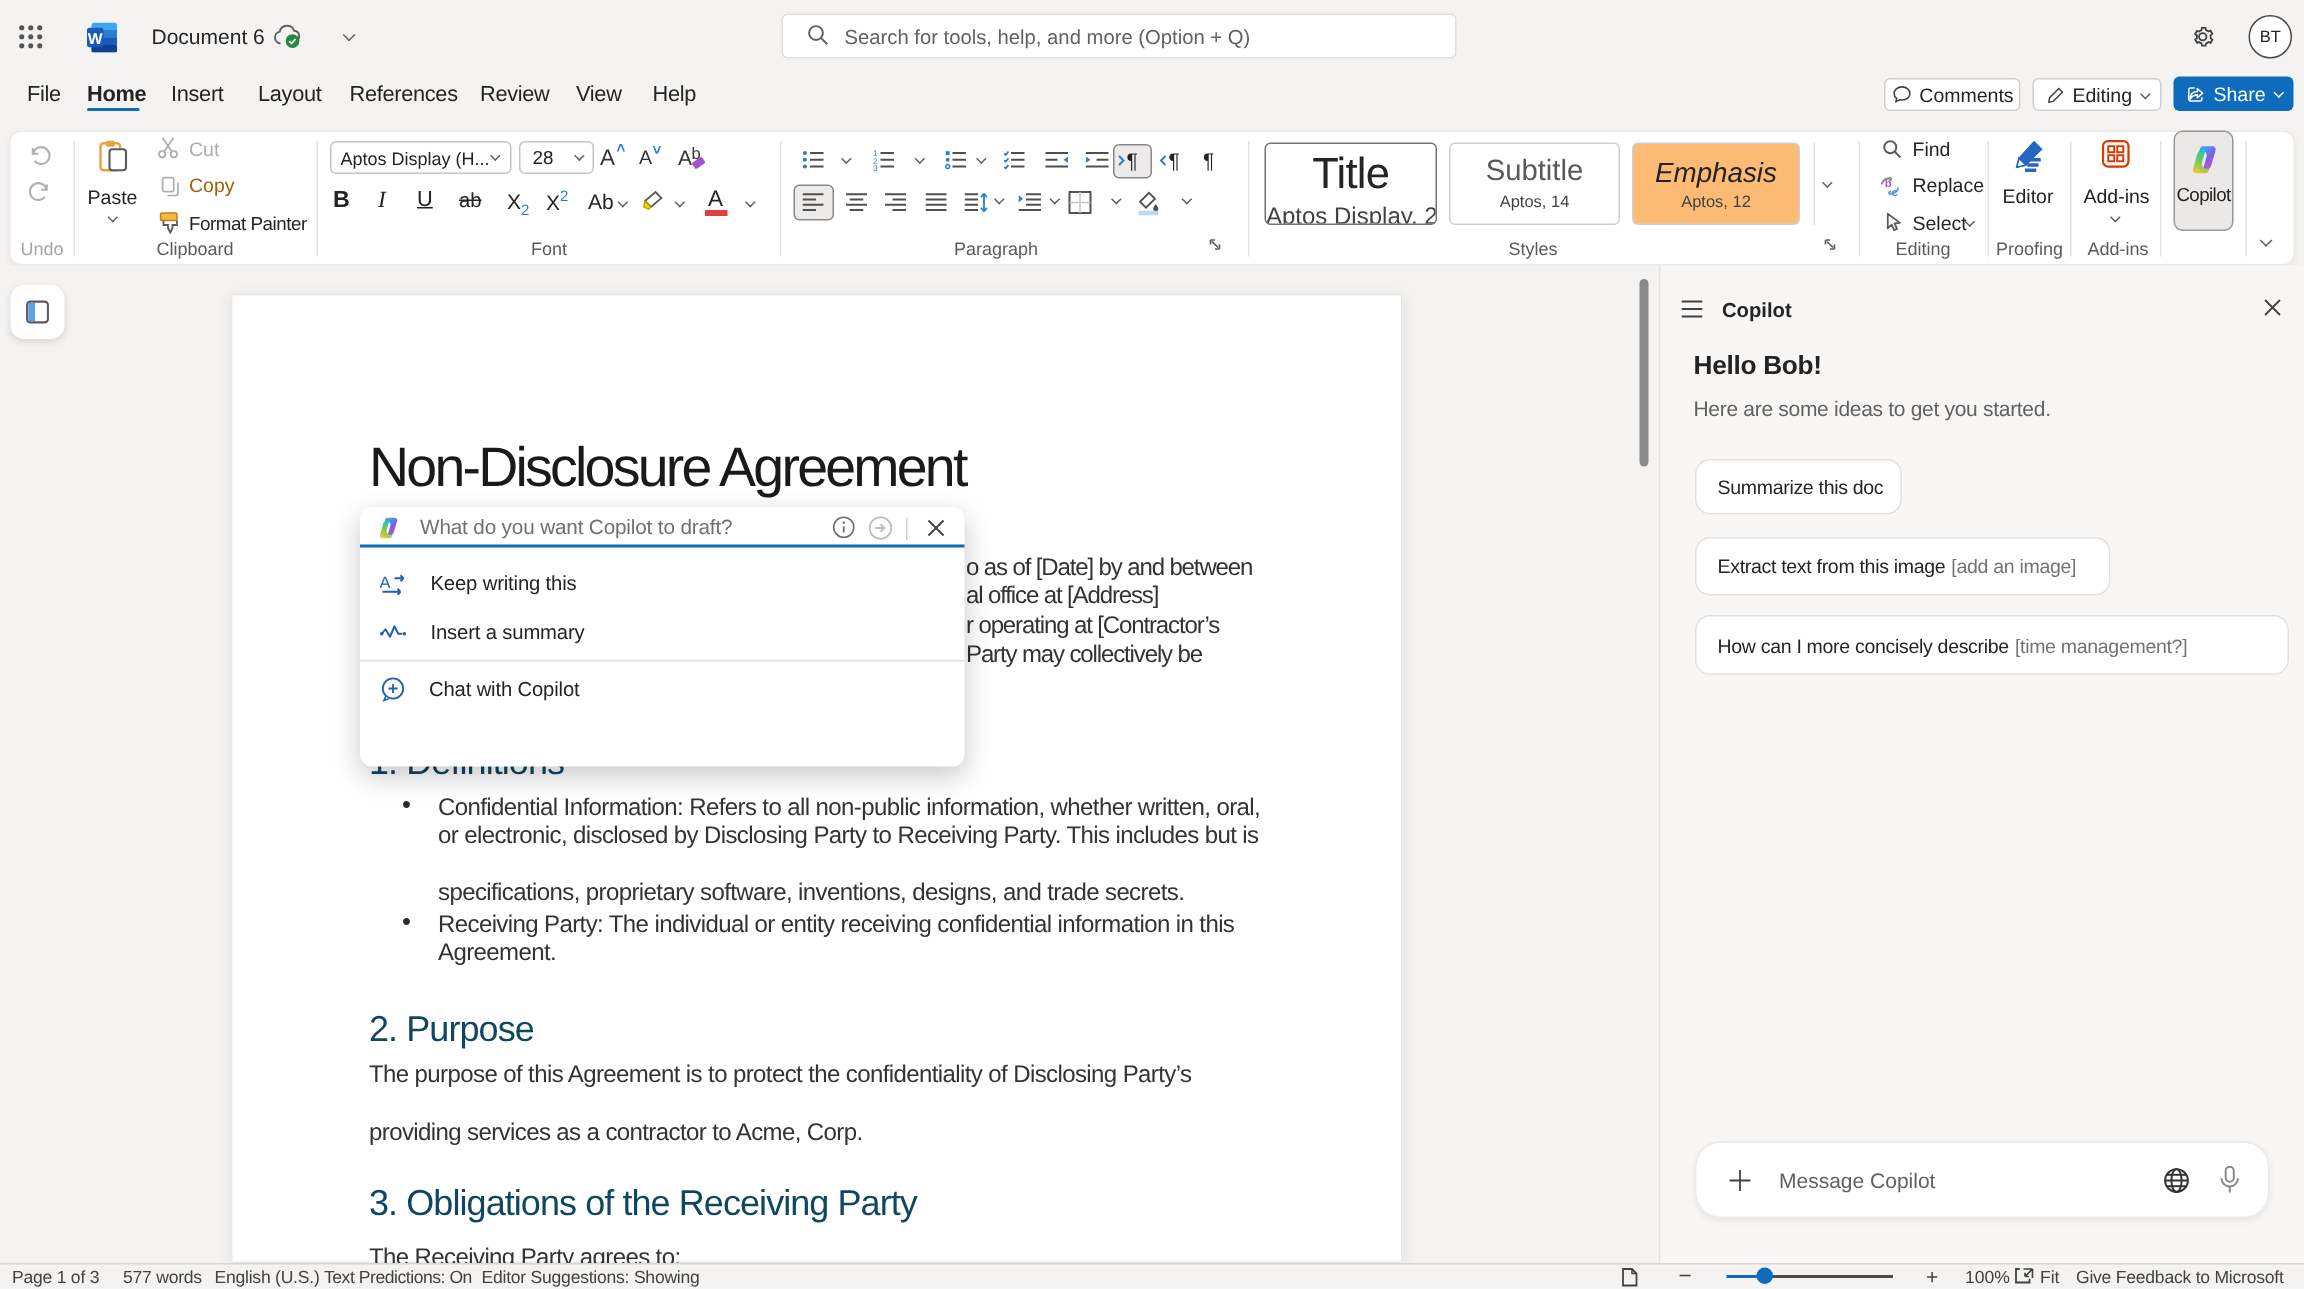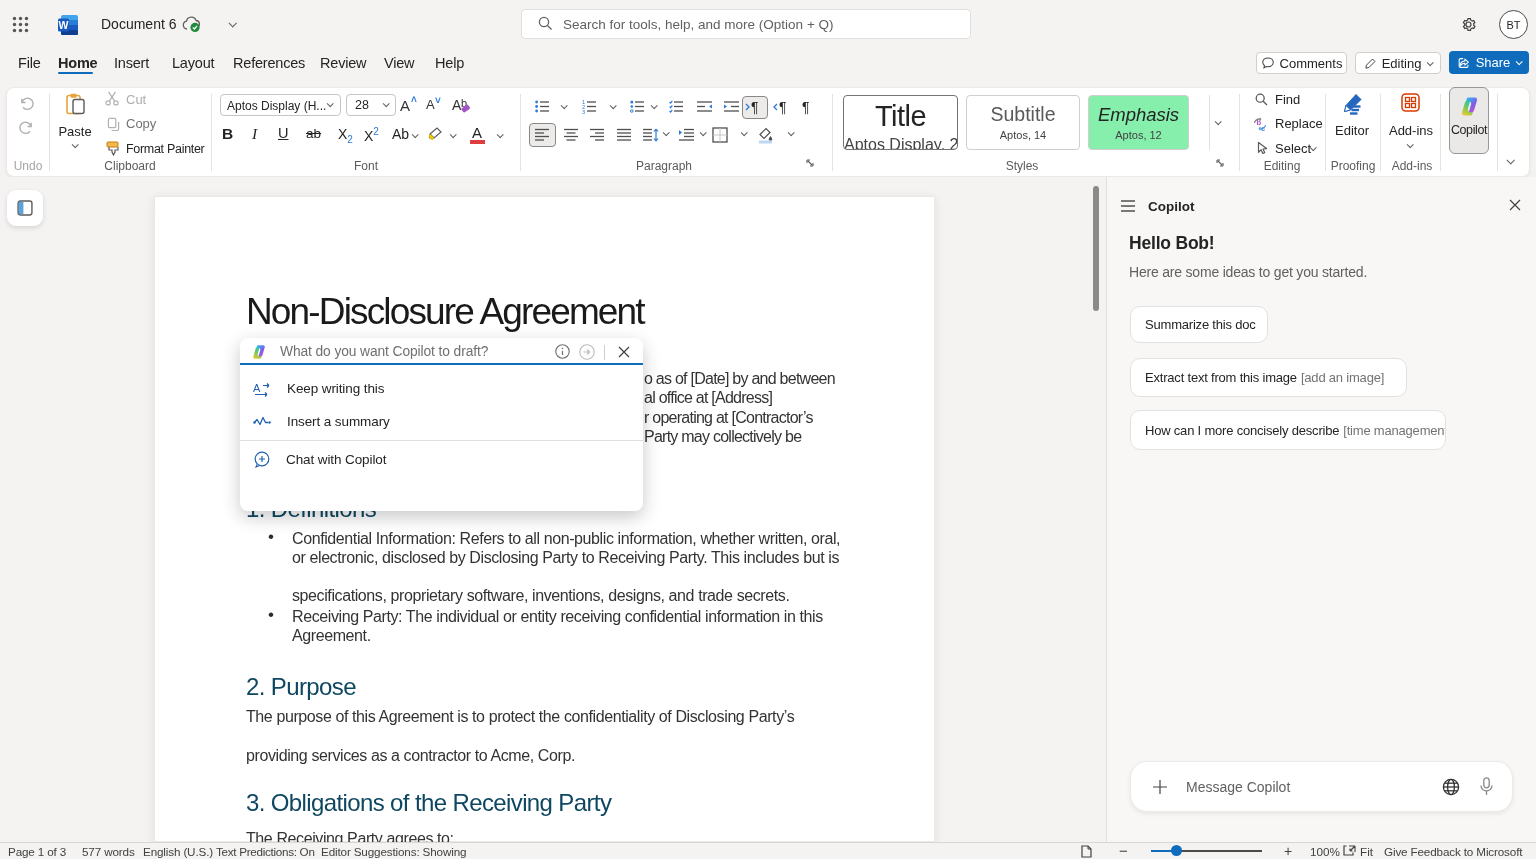--- a/index.html
+++ b/index.html
@@ -154,21 +154,21 @@
         <circle cx="3.5" cy="13.5" r="2.4"></circle>
         <circle cx="12.5" cy="13.5" r="2.4"></circle>
         <path d="M5 11.6L12 1M11 11.6L4 1"></path>
       </g>
     </svg>
 <div class="abs btntxt gray" style="left:126px;top:92px;color:#b0aeac">Cut</div>
 <svg class="abs" style="left:107px;top:117px" width="13" height="14" viewBox="0 0 14 15">
       <rect x="1.5" y="1.5" width="8" height="10" rx="1.5" fill="none" stroke="#b3b1af" stroke-width="1.3"></rect>
       <path d="M5 14.5 h5.5 a2 2 0 0 0 2-2 V5" fill="none" stroke="#b3b1af" stroke-width="1.3"></path>
     </svg>
-<div class="abs btntxt gray" style="left:126px;top:116px;color:#737373">Copy</div>
+<div class="abs btntxt gray" style="left:126px;top:116px;color:#a16207">Copy</div>
 <svg class="abs" style="left:106px;top:141px" width="14" height="15" viewBox="0 0 14 15">
       <rect x="1" y="1" width="11" height="5" rx="1" fill="#f2b84b" stroke="#c87e14" stroke-width="1"></rect>
       <path d="M3 6v3h3v2l1.5 3 1.5-3V9h3V6" fill="none" stroke="#5b5b5b" stroke-width="1.2"></path>
     </svg>
 <div class="abs btntxt" style="left:126px;top:141.5px;font-size:12.5px;letter-spacing:-0.3px">Format Painter</div>
 <div class="lbl" style="left:130px;top:159px">Clipboard</div>
 <div class="div" style="left:211px"></div>
 
 <div class="abs" style="left:220px;top:94px;width:121px;height:22px;border:1px solid #c7c5c3;border-radius:4px;background:#fff"></div>
 <div class="abs" style="left:227px;top:99px;font-size:12px;color:#242424;white-space:nowrap">Aptos Display (H...</div>
@@ -329,21 +329,21 @@
 <div class="div" style="left:832px"></div>
 
 <div class="abs" style="left:843px;top:95px;width:115px;height:55px;background:#fff;border:1.4px solid #767472;border-radius:4px;overflow:hidden">
 <div style="font-size:29px;color:#242424;text-align:center;margin-top:3px;line-height:34px;letter-spacing:-0.5px">Title</div>
 <div style="font-size:16px;color:#424242;text-align:center;margin-top:3px;white-space:nowrap;text-decoration:underline">Aptos Display, 28</div>
     </div>
 <div class="abs" style="left:966px;top:95px;width:114px;height:55px;background:#fff;border:1px solid #d1cfcd;border-radius:4px;overflow:hidden">
 <div style="font-size:19.5px;color:#595959;text-align:center;margin-top:7px">Subtitle</div>
 <div style="font-size:11px;color:#424242;text-align:center;margin-top:3px">Aptos, 14</div>
     </div>
-<div class="abs" style="left:1088px;top:95px;width:101px;height:55px;background:#86efac;border:1px solid #d1cfcd;border-radius:4px;overflow:hidden">
+<div class="abs" style="left:1088px;top:95px;width:112px;height:55px;background:#fdba74;border:1px solid #d1cfcd;border-radius:4px;overflow:hidden">
 <div style="font-size:18.5px;color:#242424;text-align:center;margin-top:8px;font-style:italic">Emphasis</div>
 <div style="font-size:11px;color:#424242;text-align:center;margin-top:3px">Aptos, 12</div>
     </div>
 <div class="abs" style="left:1209px;top:95px;width:1px;height:55px;background:#e3e1e0"></div>
 <span class="cv cvs abs" style="left:1215px;top:120px"></span>
 <div class="lbl" style="left:1022px;top:159px">Styles</div>
 <svg class="abs" style="left:1215px;top:158px" width="10" height="10" viewBox="0 0 10 10">
       <path d="M2 2h3M2 2v3M8 8H5M8 8V5M3 3l4 4" fill="none" stroke="#5b5b5b" stroke-width="1.1"></path>
     </svg>
 <div class="div" style="left:1239px"></div>
@@ -449,21 +449,21 @@
       </g>
     </svg>
 <div class="abs" style="left:1148px;top:199px;font-size:13.5px;font-weight:700;color:#242424">Copilot</div>
 <svg class="abs" style="left:1509px;top:199px" width="12" height="12" viewBox="0 0 12 12">
       <path d="M1 1l10 10M11 1L1 11" stroke="#424242" stroke-width="1.2"></path>
     </svg>
 <div class="abs" style="left:1129px;top:233px;font-size:17.5px;font-weight:700;color:#242424;letter-spacing:-0.2px">Hello Bob!</div>
 <div class="abs" style="left:1129px;top:264px;font-size:14px;color:#616161;letter-spacing:-0.2px">Here are some ideas to get you started.</div>
 <div class="pill" style="left:1130px;top:306px;height:37px;width:138px">Summarize this doc</div>
 <div class="pill" style="left:1130px;top:358px;height:39px;width:277px">Extract text from this image<span class="lnk">[add an image]</span></div>
-<div class="pill" style="left:1130px;top:410px;height:40px;width:316px">How can I more concisely describe<span class="lnk">[time management?]</span></div>
+<div class="pill" style="left:1130px;top:410px;height:40px;width:396px">How can I more concisely describe<span class="lnk">[time management?]</span></div>
 
 <div class="abs" style="left:1130px;top:761px;width:383px;height:51px;background:#fff;border:1px solid #eceae8;border-radius:17px;box-shadow:0 2px 5px rgba(0,0,0,.07)"></div>
 <svg class="abs" style="left:1152px;top:779px" width="16" height="16" viewBox="0 0 16 16">
       <path d="M8 1v14M1 8h14" stroke="#424242" stroke-width="1.2"></path>
     </svg>
 <div class="abs" style="left:1186px;top:779px;font-size:14px;color:#616161">Message Copilot</div>
 <svg class="abs" style="left:1442px;top:778px" width="18" height="18" viewBox="0 0 18 18">
       <circle cx="9" cy="9" r="7.6" fill="none" stroke="#333" stroke-width="1.3"></circle>
       <ellipse cx="9" cy="9" rx="3.4" ry="7.6" fill="none" stroke="#333" stroke-width="1.3"></ellipse>
       <line x1="1.4" y1="9" x2="16.6" y2="9" stroke="#333" stroke-width="1.3"></line>

